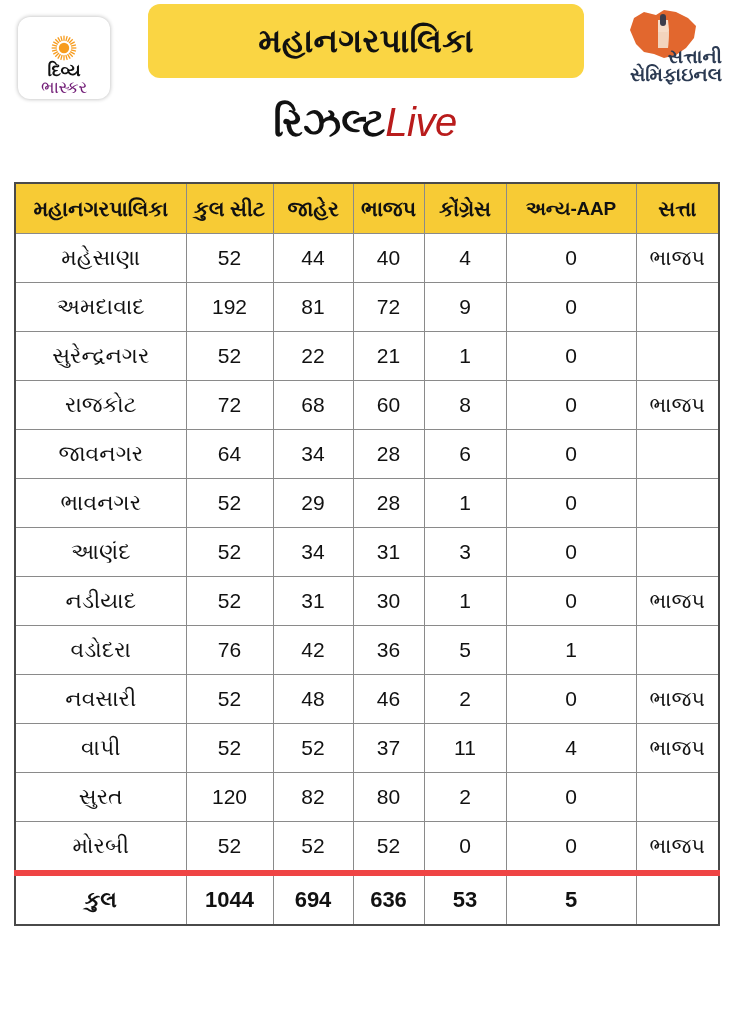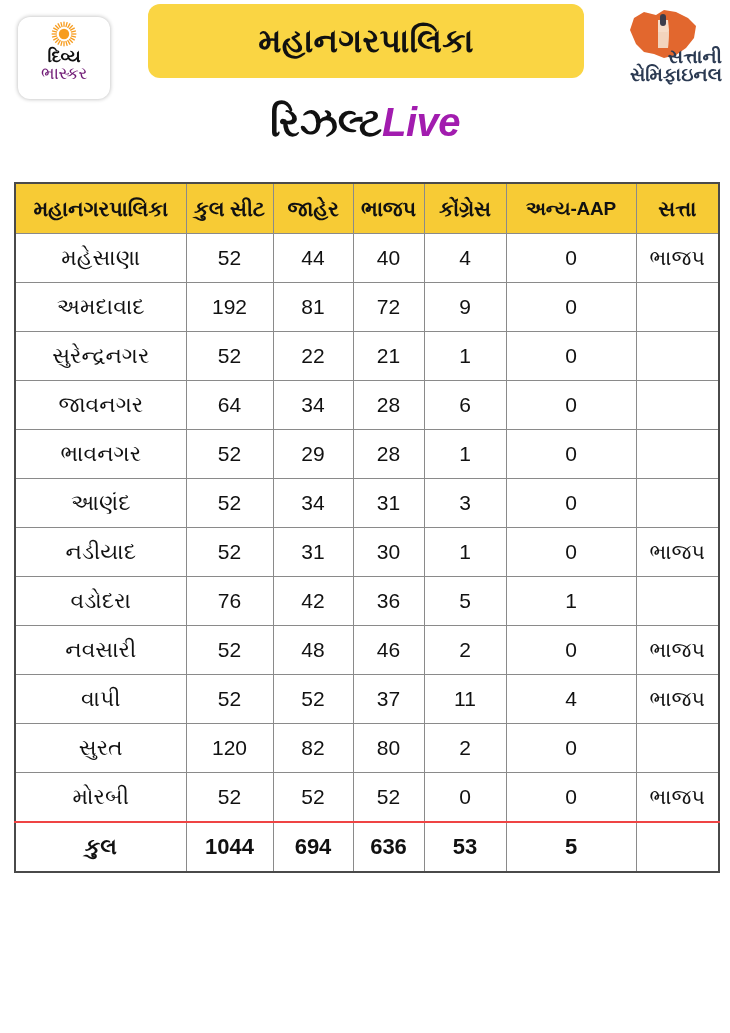--- a/index.html
+++ b/index.html
@@ -31,21 +31,21 @@
     top: 17px;
     width: 92px;
     height: 82px;
     background: #ffffff;
     border-radius: 12px;
     box-shadow: 0 0 4px rgba(0,0,0,0.30);
     display: flex;
     flex-direction: column;
     align-items: center;
     justify-content: flex-start;
-    padding-top: 4px;
+    padding-top: 18px;
     box-sizing: border-box;
   }
   .brand-sun {
     width: 26px;
     height: 26px;
     margin-bottom: 1px;
     display: block;
   }
   .brand-text-1 {
     font-size: 17px;
@@ -120,23 +120,23 @@
     white-space: nowrap;
   }
   .subtitle-main {
     font-size: 40px;
     font-weight: bold;
     color: #111111;
     letter-spacing: 0px;
   }
   .subtitle-live {
     font-size: 40px;
-    font-weight: bold;
+    font-weight: normal;
     font-style: italic;
-    color: #a21caf;
+    color: #b91c1c;
     margin-left: 0;
     letter-spacing: -0.5px;
   }
 
   
   .table-wrap {
     position: absolute;
     left: 14px;
     top: 182px;
     width: 704px;
@@ -169,21 +169,21 @@
     height: 48px;
     font-weight: normal;
     background: #ffffff;
   }
   tbody td.city {
     font-size: 22px;
   }
   tbody tr.total-row td {
     font-weight: bold;
     font-size: 22px;
-    border-top: 2px solid #ef4444;
+    border-top: 6px solid #ef4444;
   }
 
   
   col.c0 { width: 171px; }
   col.c1 { width: 87px; }
   col.c2 { width: 80px; }
   col.c3 { width: 71px; }
   col.c4 { width: 82px; }
   col.c5 { width: 130px; }
   col.c6 { width: 83px; }
@@ -296,20 +296,29 @@
       <tr>
           <td class="city">સુરેન્દ્રનગર</td>
           <td>52</td>
           <td>22</td>
           <td>21</td>
           <td>1</td>
           <td>0</td>
           <td></td>
         </tr>
       <tr>
+          <td class="city">રાજકોટ</td>
+          <td>72</td>
+          <td>68</td>
+          <td>60</td>
+          <td>8</td>
+          <td>0</td>
+          <td>ભાજપ</td>
+        </tr>
+      <tr>
           <td class="city">જાવનગર</td>
           <td>64</td>
           <td>34</td>
           <td>28</td>
           <td>6</td>
           <td>0</td>
           <td></td>
         </tr>
       <tr>
           <td class="city">ભાવનગર</td>

